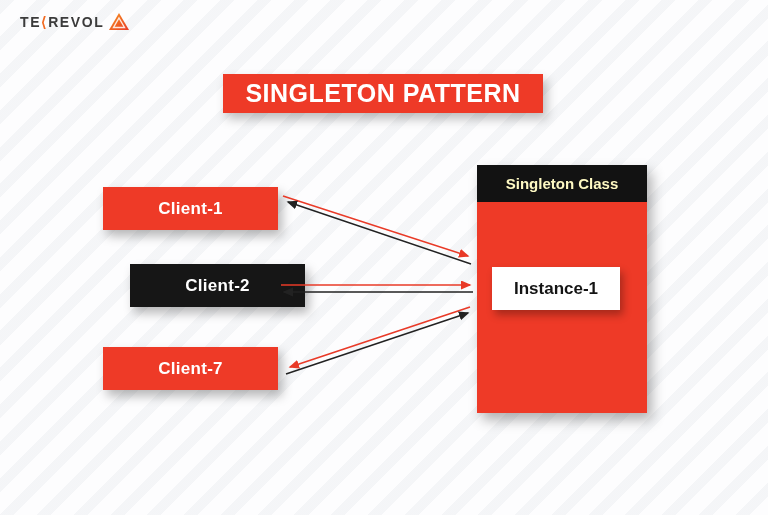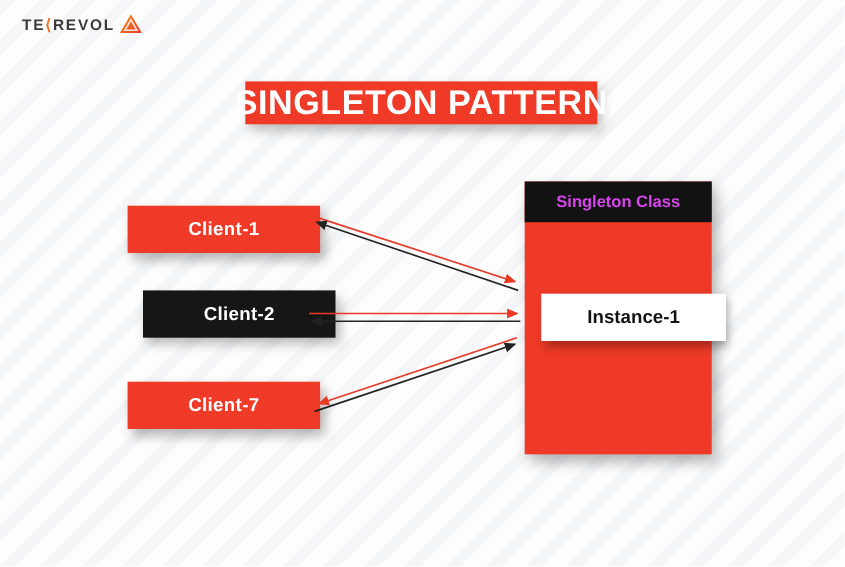--- a/index.html
+++ b/index.html
@@ -36,41 +36,41 @@
   .title-banner {
     position: absolute;
     left: 223px; top: 74px;
     width: 320px; height: 39px;
     background: #ee3a27;
     display: flex; align-items: center; justify-content: center;
     box-shadow: 4px 6px 10px rgba(0,0,0,0.25);
   }
   .title-banner span {
     color: #ffffff;
-    font-size: 31px;
+    font-size: 25px;
     font-weight: bold;
     letter-spacing: 0.5px;
     white-space: nowrap;
   }
 
   
   .client {
     position: absolute;
     left: 103px;
     width: 175px; height: 43px;
     display: flex; align-items: center; justify-content: center;
     box-shadow: 4px 6px 10px rgba(0,0,0,0.28);
   }
   .client span {
     color: #ffffff;
     font-size: 17px;
     font-weight: bold;
     letter-spacing: 0.3px;
   }
-  .client-red   { background: #ee3a27; margin-left: 13px; }
+  .client-red   { background: #ee3a27; }
   .client-black { background: #161616; }
   .client-1 { top: 187px; }
   .client-2 { top: 264px; margin-left: 27px; }
   .client-3 { top: 347px; }
 
   
   .singleton {
     position: absolute;
     left: 477px; top: 165px;
     width: 170px; height: 248px;
@@ -78,28 +78,28 @@
     box-shadow: 5px 7px 12px rgba(0,0,0,0.3);
   }
   .singleton-header {
     position: absolute;
     left: 0; top: 0;
     width: 100%; height: 37px;
     background: #121212;
     display: flex; align-items: center; justify-content: center;
   }
   .singleton-header span {
-    color: #d946ef;
+    color: #fef9c3;
     font-size: 15px;
     font-weight: bold;
   }
   .instance {
     position: absolute;
     left: 15px; top: 102px;
-    width: 168px; height: 43px;
+    width: 128px; height: 43px;
     background: #ffffff;
     display: flex; align-items: center; justify-content: center;
     box-shadow: 3px 5px 8px rgba(0,0,0,0.3);
   }
   .instance span {
     color: #141414;
     font-size: 17px;
     font-weight: bold;
   }
 

